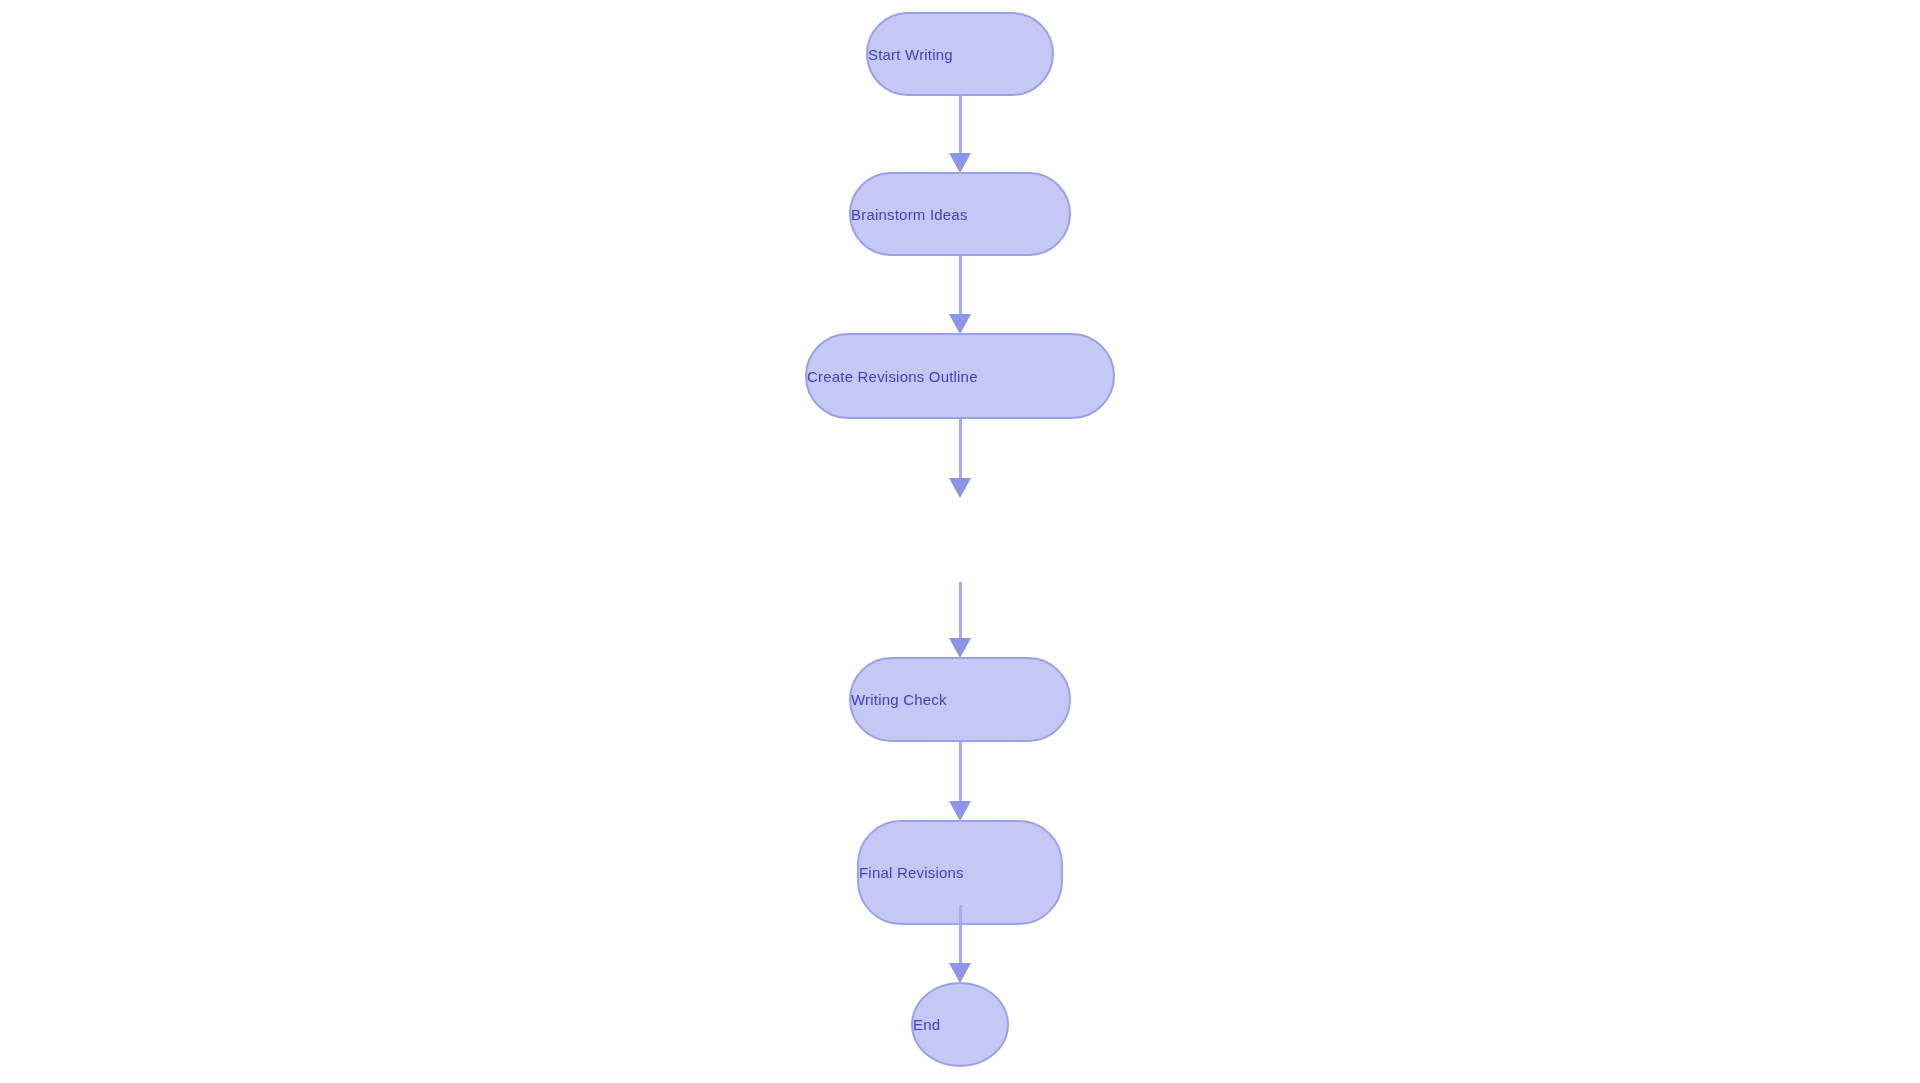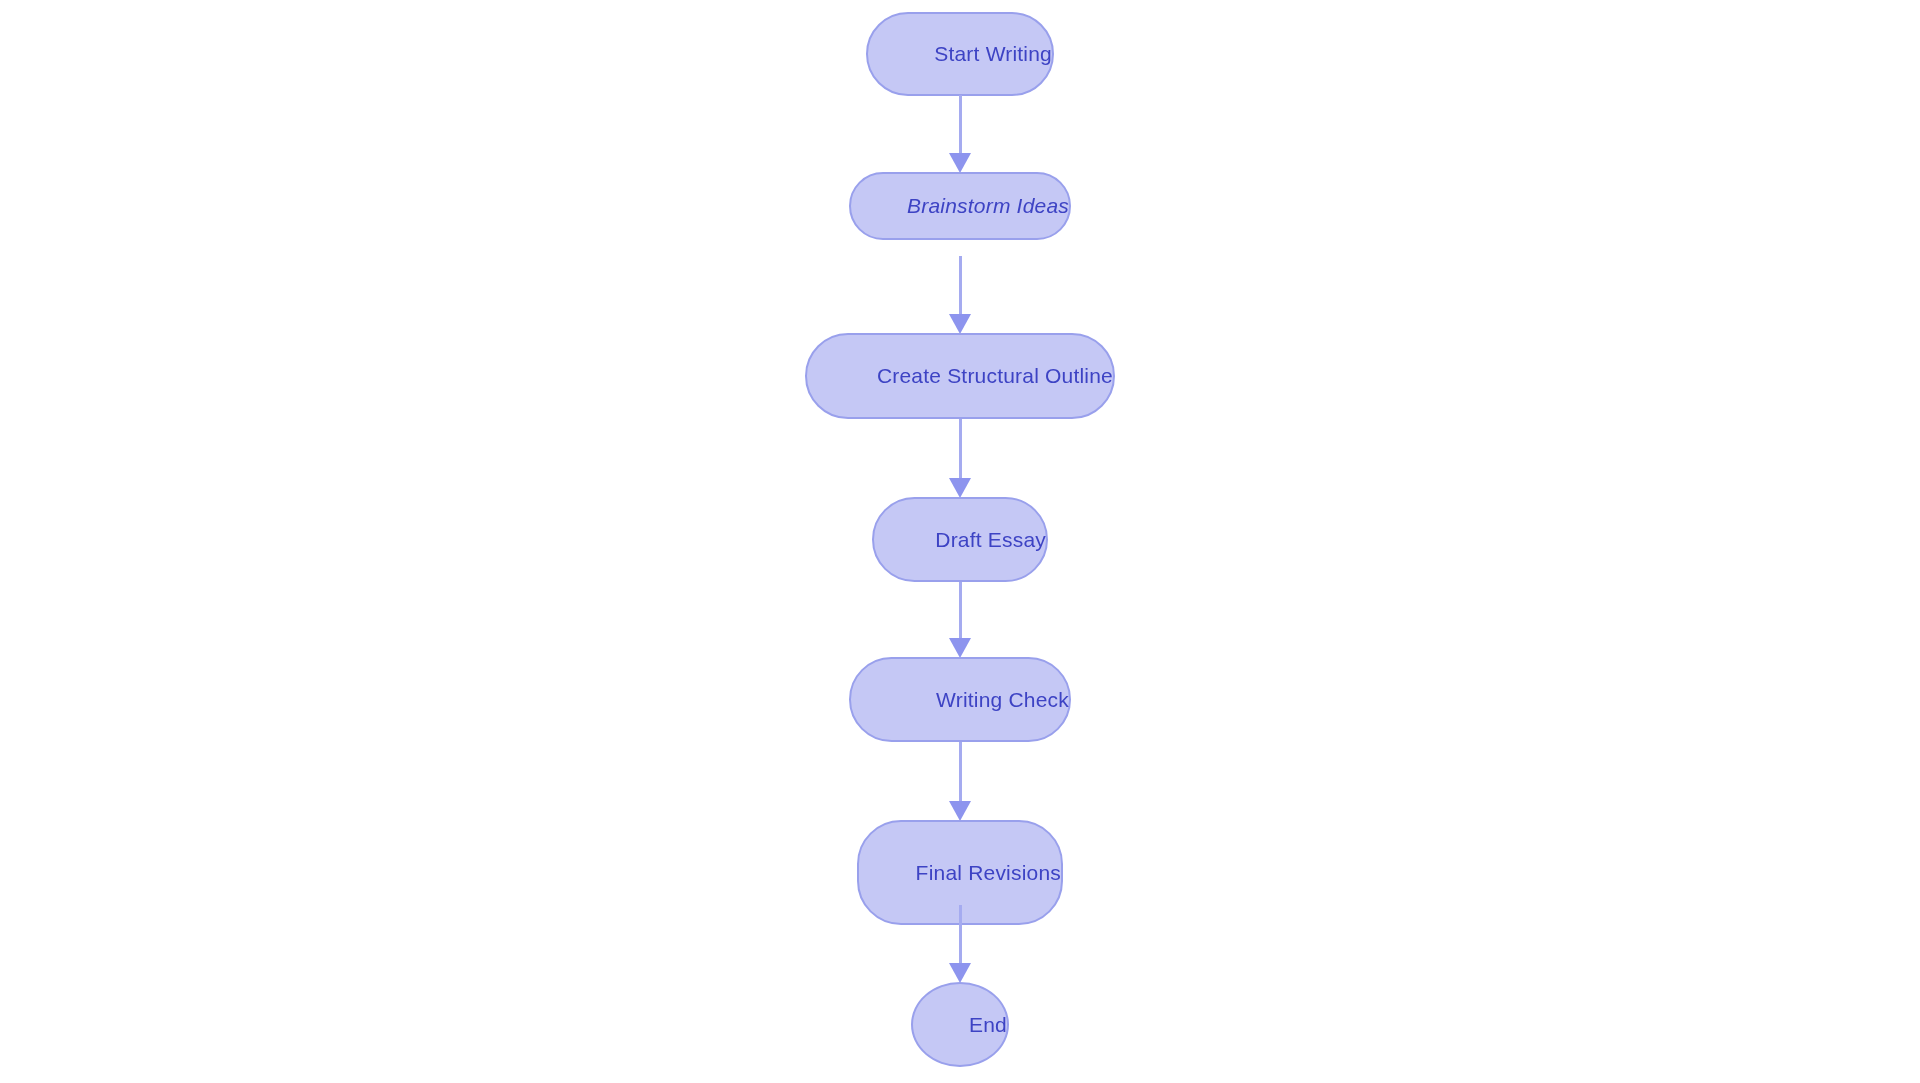--- a/index.html
+++ b/index.html
@@ -19,34 +19,34 @@
     position: relative;
     width: 1920px;
     height: 1083px;
     background: var(--bg);
     overflow: hidden;
   }
   .node {
     position: absolute;
     display: flex;
     align-items: center;
-    justify-content: flex-end;
+    justify-content: flex-start;
     background: var(--node-fill);
     border: 2px solid var(--node-border);
     color: var(--node-text);
-    font-size: 21px;
+    font-size: 15px;
     letter-spacing: 0.2px;
     text-align: center;
     white-space: nowrap;
   }
   .pill { border-radius: 44px; }
   .circle { border-radius: 50%; }
 
   .n1 { left: 866px; top: 12px;  width: 188px; height: 84px; }
-  .n2 { left: 849px; top: 172px; width: 222px; height: 68px; font-style: italic; }
+  .n2 { left: 849px; top: 172px; width: 222px; height: 84px; }
   .n3 { left: 805px; top: 333px; width: 310px; height: 86px; }
   .n4 { left: 872px; top: 497px; width: 176px; height: 85px; }
   .n5 { left: 849px; top: 657px; width: 222px; height: 85px; }
   .n6 { left: 857px; top: 820px; width: 206px; height: 105px; }
   .n7 { left: 911px; top: 982px; width: 98px;  height: 85px; }
 
   .arrow {
     position: absolute;
     left: 949px;
     width: 22px;
@@ -93,31 +93,28 @@
   <div class="node pill n2">
     <span>Brainstorm Ideas</span>
   </div>
 
   <div class="arrow a2">
     <div class="shaft"></div>
     <div class="head"></div>
   </div>
 
   <div class="node pill n3">
-    <span>Create Structural Outline</span>
+    <span>Create Revisions Outline</span>
   </div>
 
   <div class="arrow a3">
     <div class="shaft"></div>
     <div class="head"></div>
   </div>
 
-  <div class="node pill n4">
-    <span>Draft Essay</span>
-  </div>
 
   <div class="arrow a4">
     <div class="shaft"></div>
     <div class="head"></div>
   </div>
 
   <div class="node pill n5">
     <span>Writing Check</span>
   </div>
 

